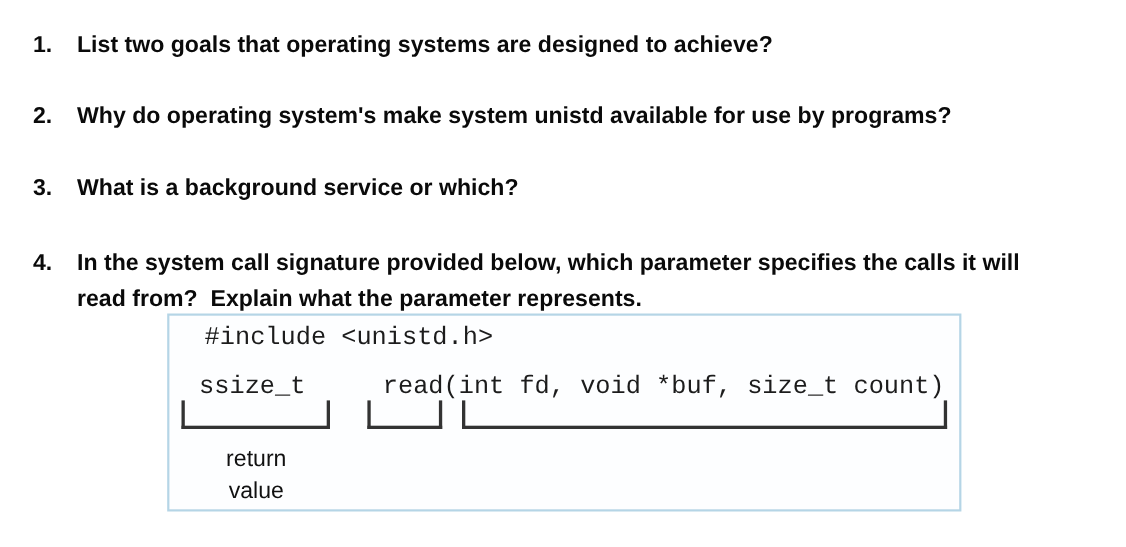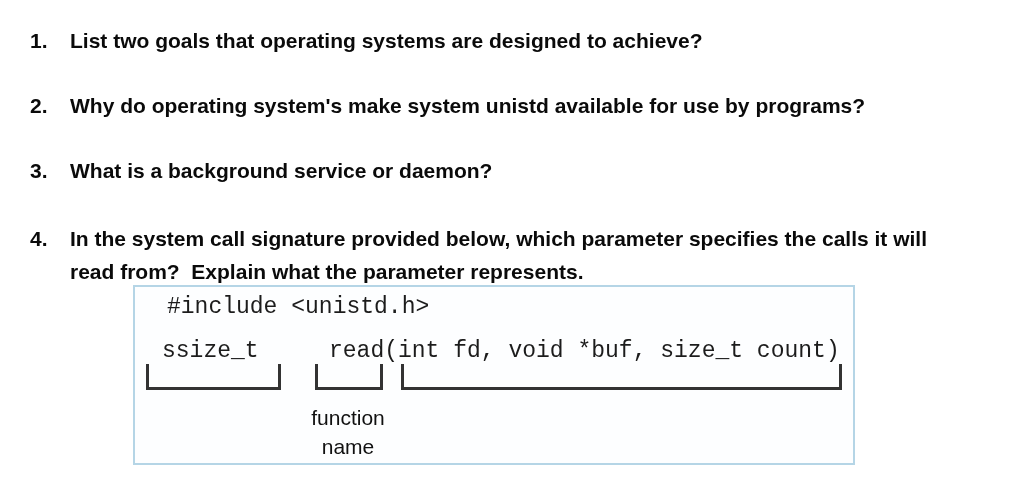--- a/index.html
+++ b/index.html
@@ -37,21 +37,21 @@
   #q1 { top: 27px; }
   #q2 { top: 92px; }
   #q3 { top: 157px; }
   #q4 { top: 222px; }
   #q4 .q-text { line-height: 33px; }
   #q4 .q-num  { line-height: 33px; }
 
   
   .code-box {
     position: absolute;
-    left: 133px;
+    left: 152px;
     top: 285px;
     width: 722px;
     height: 180px;
     box-sizing: border-box;
     border: 2px solid #b5d5e6;
     background: #fdfeff;
   }
   .code {
     position: absolute;
     font-family: "Liberation Mono", "DejaVu Sans Mono", monospace;
@@ -101,33 +101,33 @@
   <span class="q-text">List two goals that operating systems are designed to achieve?</span>
 </div>
 
 <div class="question" id="q2">
   <span class="q-num">2.</span>
   <span class="q-text">Why do operating system's make system unistd available for use by programs?</span>
 </div>
 
 <div class="question" id="q3">
   <span class="q-num">3.</span>
-  <span class="q-text">What is a background service or daemon?</span>
+  <span class="q-text">What is a background service or which?</span>
 </div>
 
 <div class="question" id="q4">
   <span class="q-num">4.</span>
   <span class="q-text">In the system call signature provided below, which parameter specifies the calls it will
 read from?  Explain what the parameter represents.</span>
 </div>
 
 <div class="code-box">
   <div class="code" id="include-line">#include &lt;unistd.h&gt;</div>
   <div class="code" id="call-sig">read(int fd, void *buf, size_t count)</div>
   <div class="code" id="return-type">ssize_t</div>
 
   <div class="bracket" id="bracket-return"></div>
   <div class="bracket" id="bracket-function"></div>
   <div class="bracket" id="bracket-params"></div>
 
-  <div class="figure-label" id="label-function">function
-name</div>
+  <div class="figure-label" id="label-return">return
+value</div>
 </div>
 
 </body></html>

